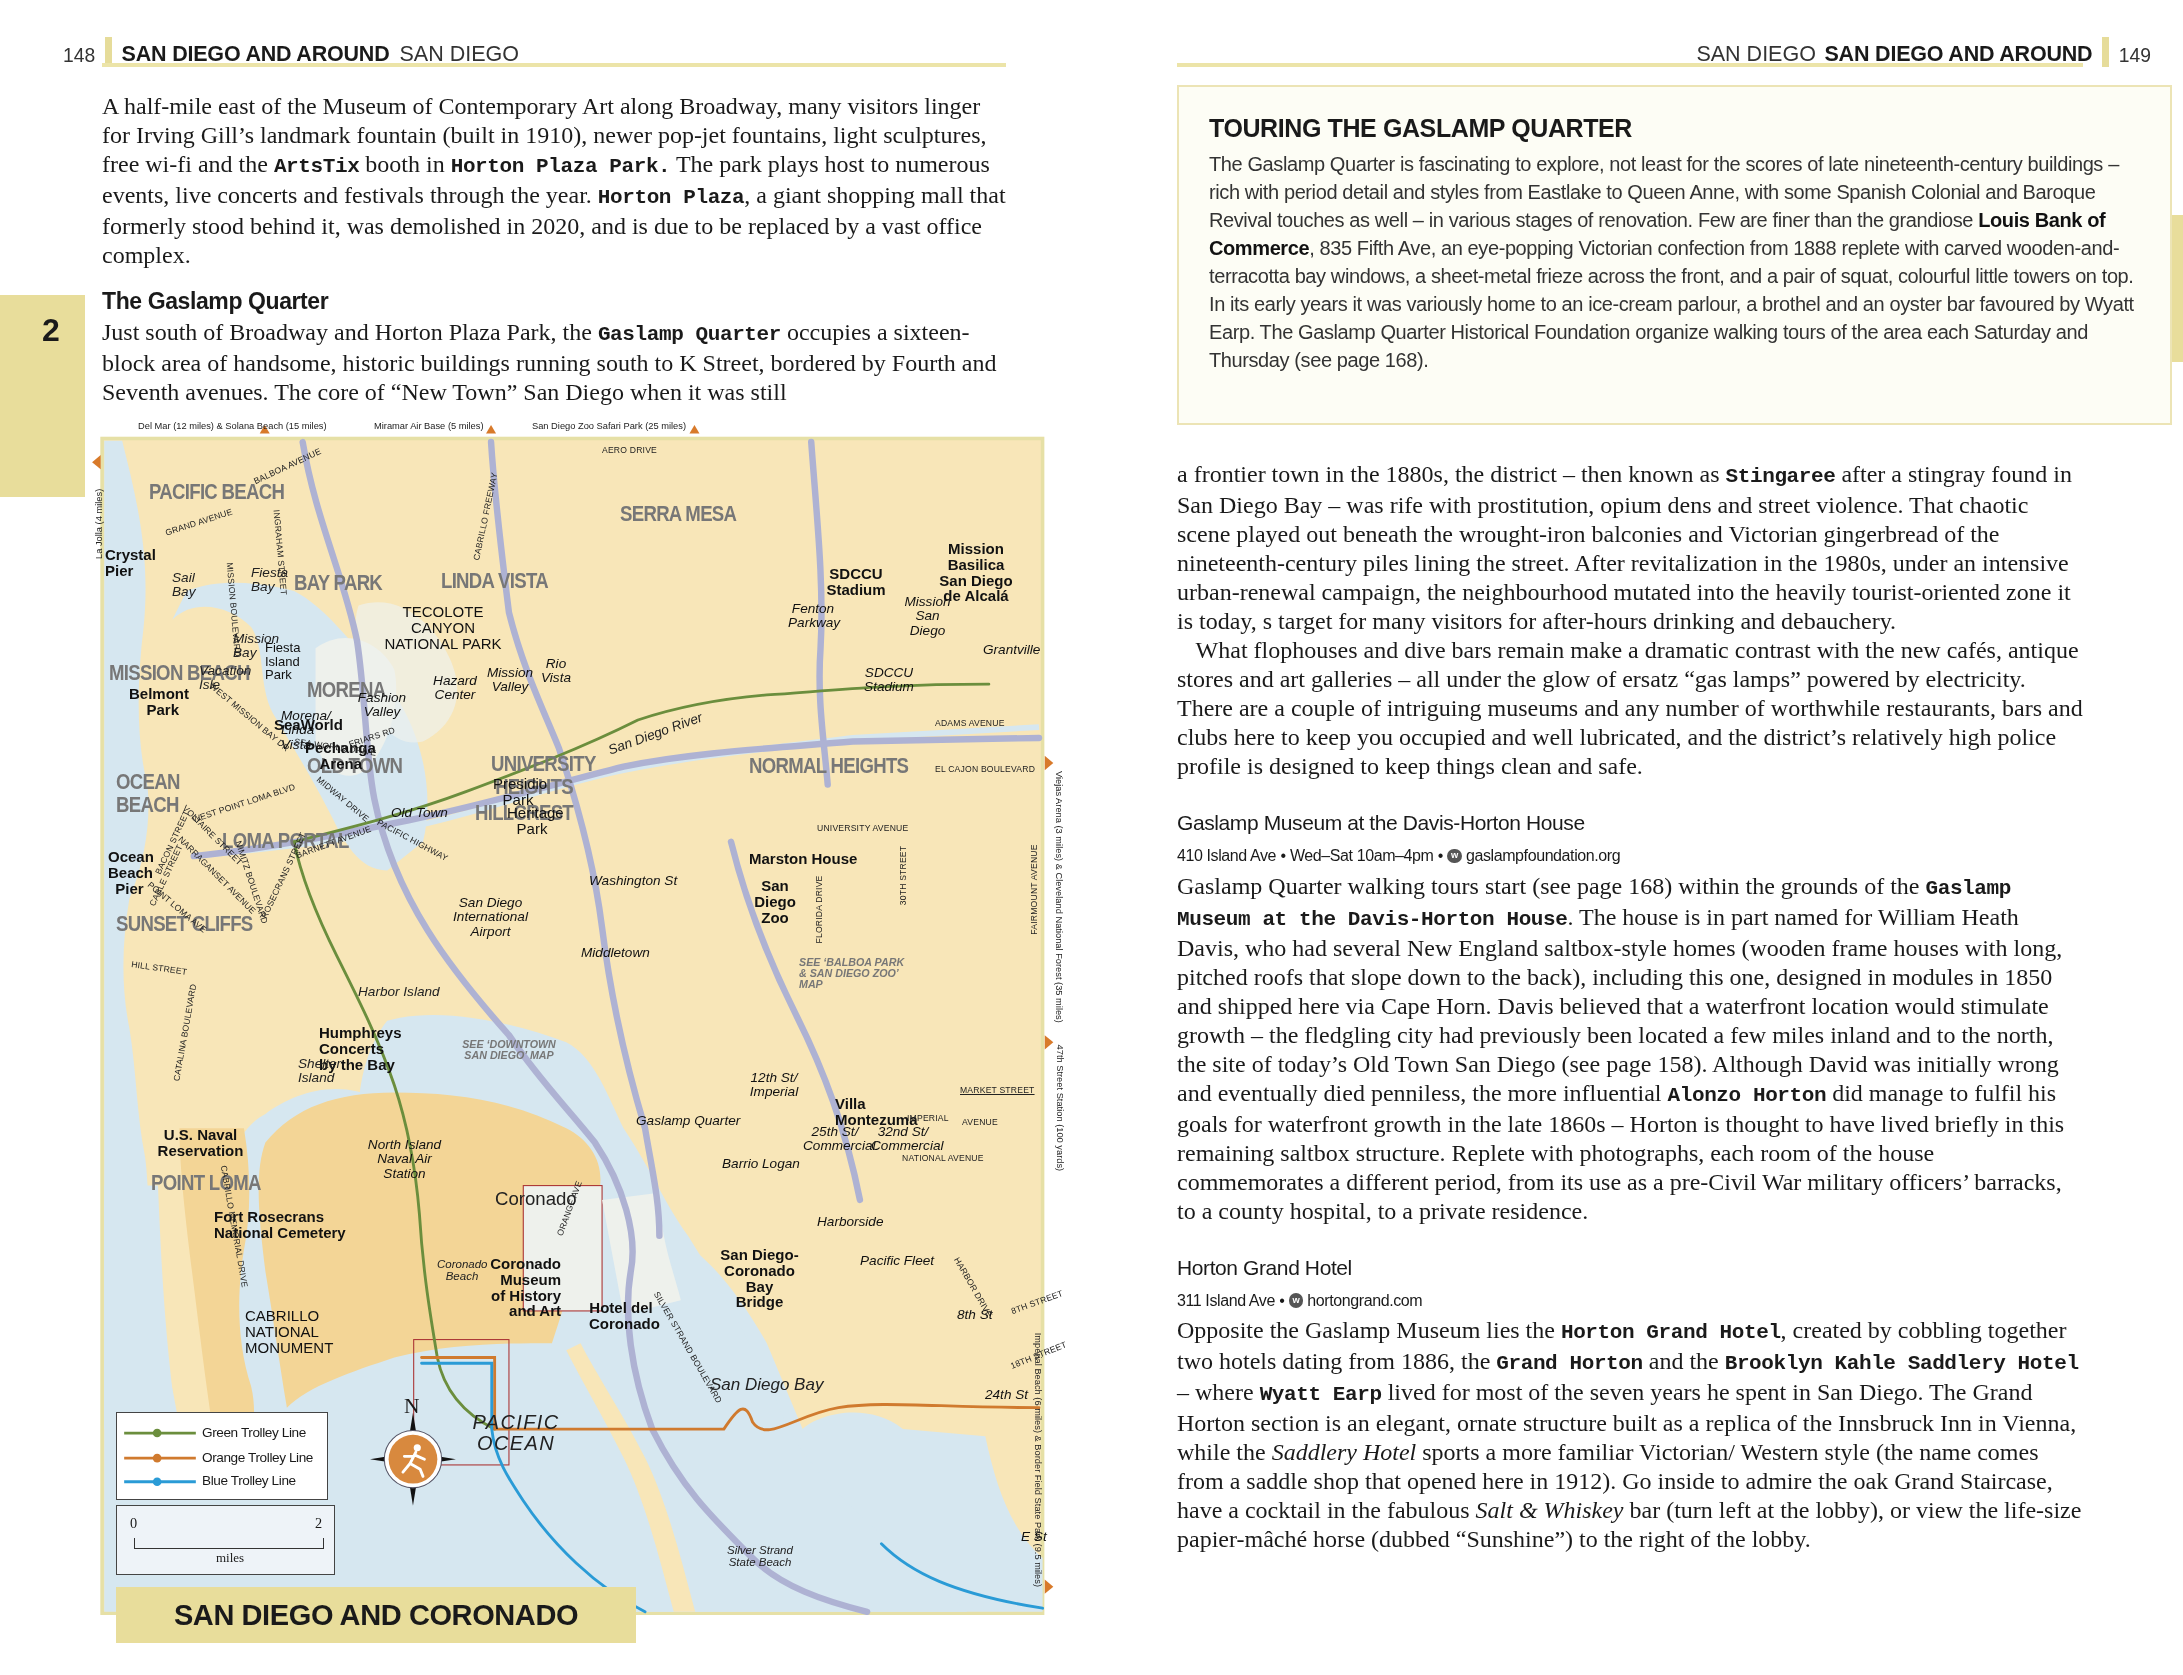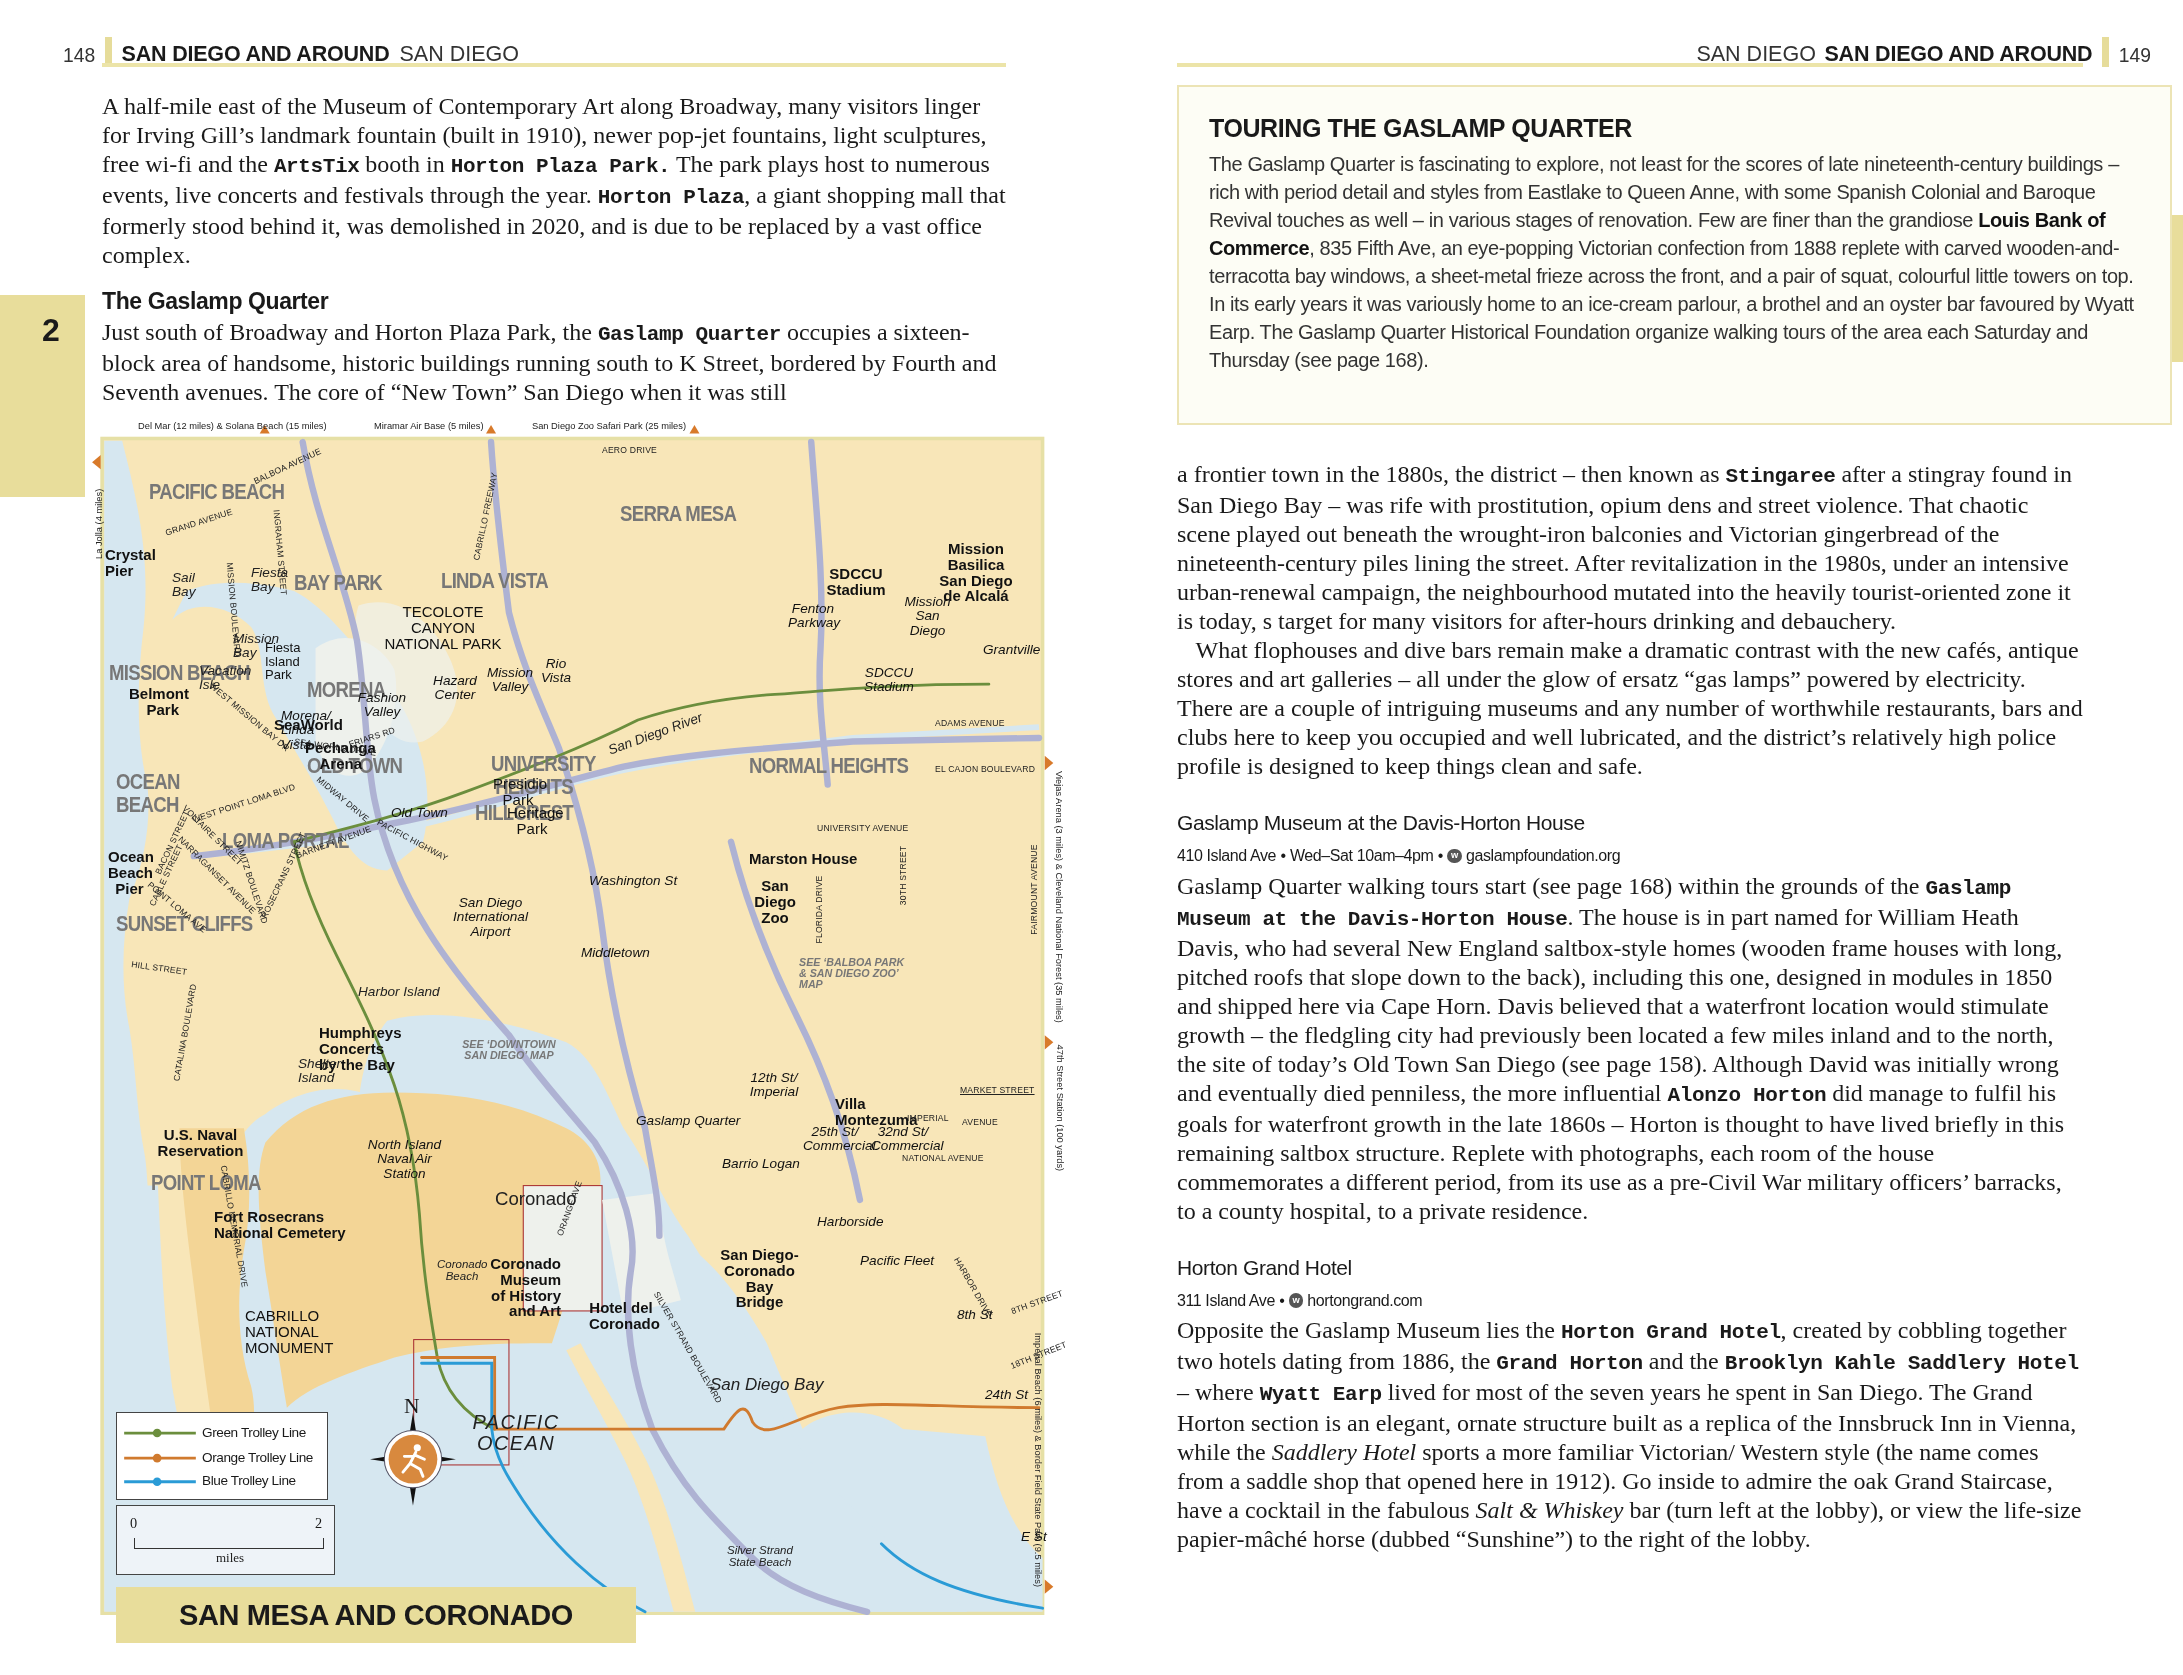--- a/index.html
+++ b/index.html
@@ -279,21 +279,21 @@
 
   <div class="scale">
     <span class="serif" style="position:absolute;left:13px;top:8.6px;font-size:14.3px;">0</span>
     <span class="serif" style="position:absolute;left:198px;top:8.6px;font-size:14.3px;">2</span>
     <div style="position:absolute;left:17px;top:32px;width:188px;height:10px;border:1.1px solid #333;border-top:none;"></div>
     <span class="serif" style="position:absolute;left:99px;top:44px;font-size:13px;">miles</span>
   </div>
 
   <span class="serif" style="position:absolute;left:325px;top:982px;font-size:21.5px;">N</span>
 
-  <div class="maptitle">SAN MESA AND CORONADO</div>
+  <div class="maptitle">SAN DIEGO AND CORONADO</div>
 </div>
 
 <div class="rh" style="right:32px;">
   <span class="light" style="margin-right:8.6px;">SAN DIEGO</span>
   <b style="margin-right:10px;">SAN DIEGO AND AROUND</b>
   <span class="bar" style="margin-right:10px;"></span>
   <span class="pn">149</span>
 </div>
 <div class="rule" style="left:1177px;top:63px;width:906px;"></div>
 

